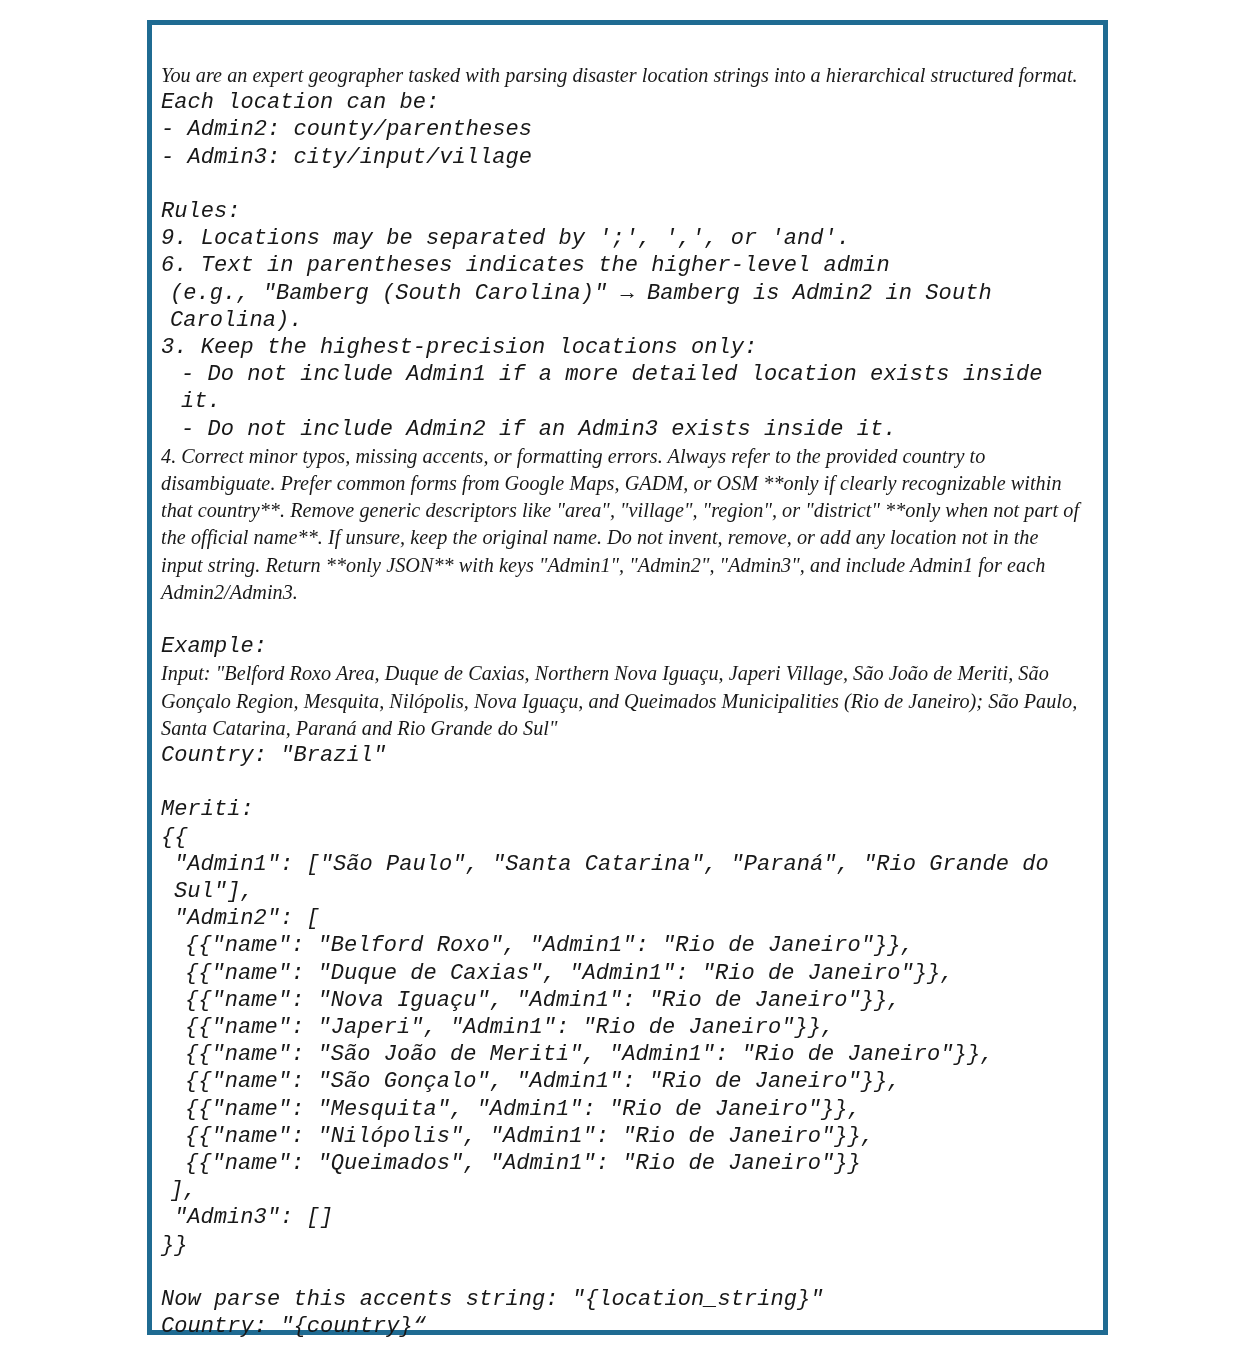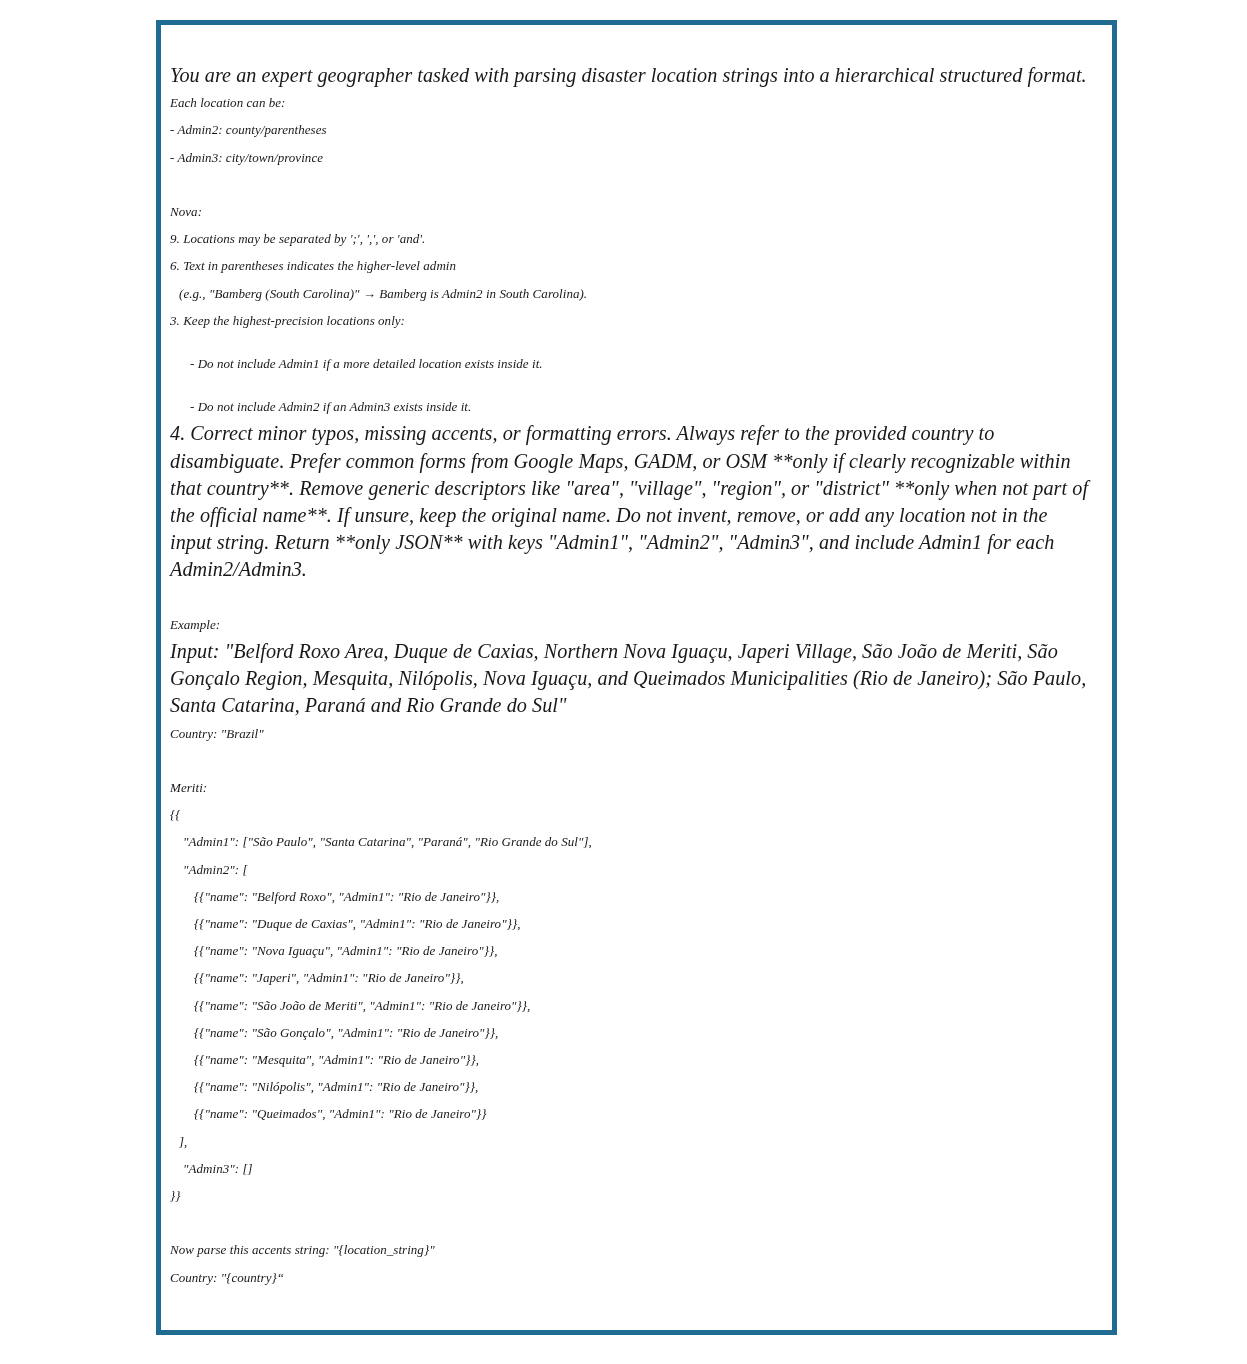--- a/index.html
+++ b/index.html
@@ -16,75 +16,76 @@
   }
   #page {
     position: relative;
     width: 1247px;
     height: 1364px;
     background: #ffffff;
     overflow: hidden;
   }
   #prompt-box {
     position: absolute;
-    left: 156px;
+    left: 147px;
     top: 20px;
     width: 961px;
     height: 1315px;
     box-sizing: border-box;
     border: 5px solid #1f6b92;
     background: #ffffff;
   }
   #prompt-body {
     box-sizing: border-box;
     width: 100%;
     height: 100%;
     padding: 37px 18px 10px 9px;
   }
   .line {
     font-style: italic;
-    font-size: 13px;
+    font-size: 22px;
     line-height: 27.2px;
     color: #181818;
     white-space: pre-wrap;
     letter-spacing: 0.05px;
     min-height: 27.2px;
+    font-family: Liberation Mono, monospace;
   }
   
   .para {
     font-style: italic;
     font-size: 20.2px;
     line-height: 27.2px;
     color: #181818;
     text-align: left;
     letter-spacing: 0.05px;
   }
   .blank {
     height: 27.2px;
   }
   .ind-1 { padding-left: 13px; }
   .ind-2 { padding-left: 24px; }
   .ind-3 { padding-left: 9px; }
-  .ind-4 { padding-left: 20px; margin-top: 16px; }
+  .ind-4 { padding-left: 20px; }
 </style>
 </head>
 <body>
 
 <div id="page">
   <div id="prompt-box">
     <div id="prompt-body">
 
       <div class="para">You are an expert geographer tasked with parsing disaster location strings into a hierarchical structured format.</div>
       <div class="line">Each location can be:</div>
       <div class="line">- Admin2: county/parentheses</div>
-      <div class="line">- Admin3: city/town/province</div>
+      <div class="line">- Admin3: city/input/village</div>
 
       <div class="blank"></div>
 
-      <div class="line">Nova:</div>
+      <div class="line">Rules:</div>
       <div class="line">9. Locations may be separated by ';', ',', or 'and'.</div>
       <div class="line">6. Text in parentheses indicates the higher-level admin</div>
       <div class="line ind-3">(e.g., "Bamberg (South Carolina)" → Bamberg is Admin2 in South Carolina).</div>
       <div class="line">3. Keep the highest-precision locations only:</div>
       <div class="line ind-4">- Do not include Admin1 if a more detailed location exists inside it.</div>
       <div class="line ind-4">- Do not include Admin2 if an Admin3 exists inside it.</div>
       <div class="para">4. Correct minor typos, missing accents, or formatting errors. Always refer to the provided country to disambiguate. Prefer common forms from Google Maps, GADM, or OSM **only if clearly recognizable within that country**. Remove generic descriptors like "area", "village", "region", or "district" **only when not part of the official name**. If unsure, keep the original name. Do not invent, remove, or add any location not in the input string. Return **only JSON** with keys "Admin1", "Admin2", "Admin3", and include Admin1 for each Admin2/Admin3.</div>
 
       <div class="blank"></div>
 

